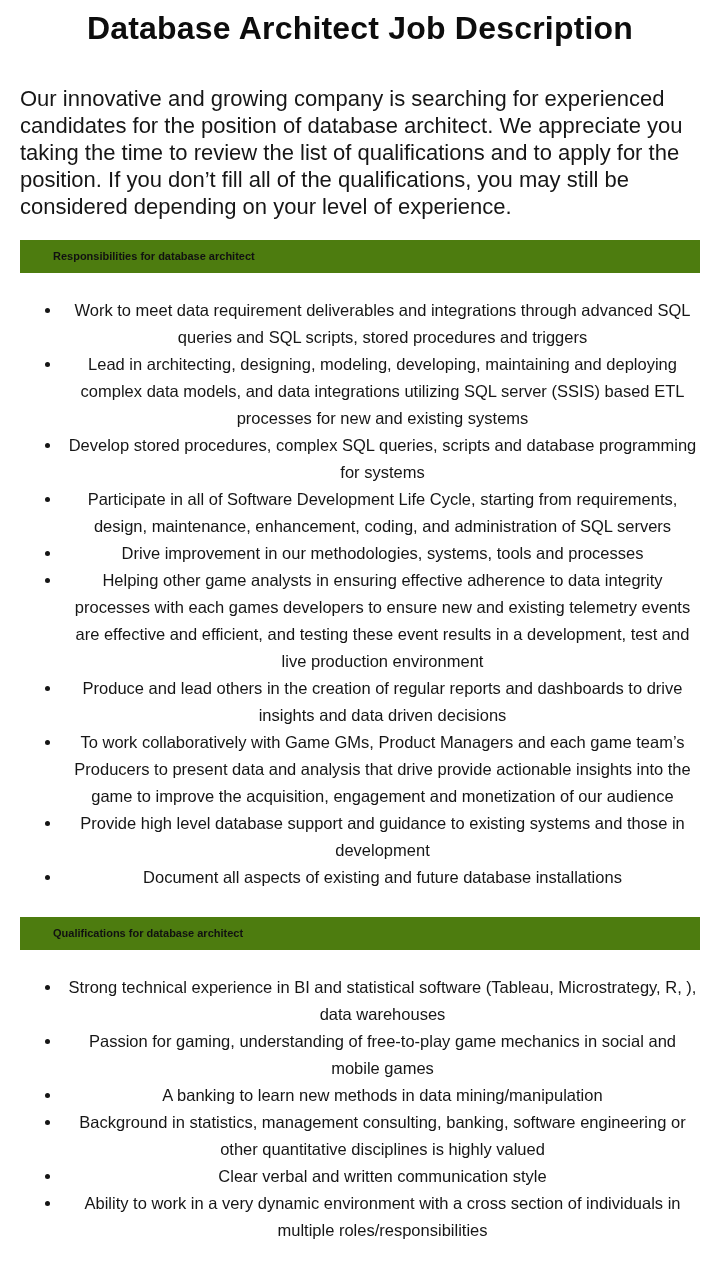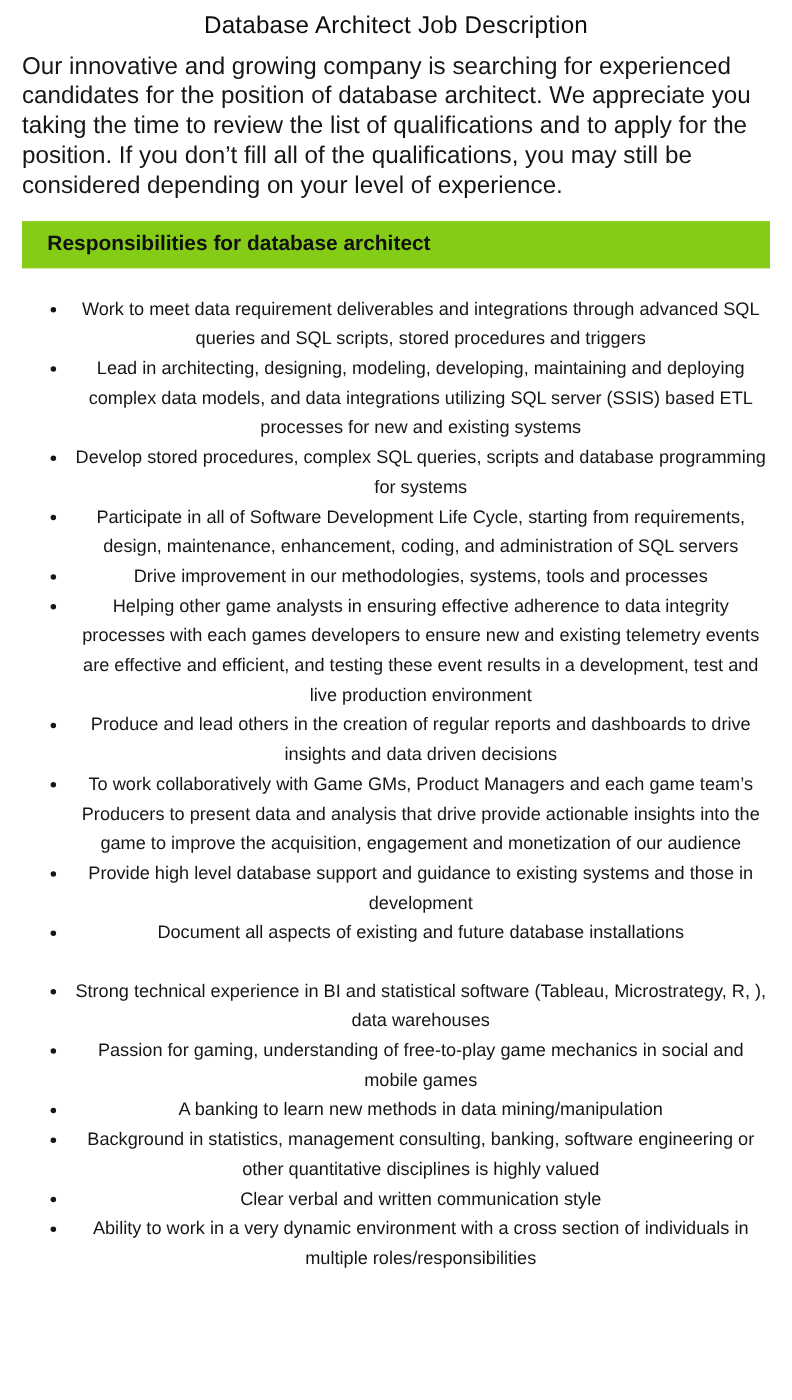--- a/index.html
+++ b/index.html
@@ -13,37 +13,37 @@
     font-family: "Liberation Sans", sans-serif;
     color: #161616;
     -webkit-font-smoothing: antialiased;
   }
   .doc {
     box-sizing: border-box;
     width: 720px;
     padding: 6px 20px 30px 20px;
   }
   .doc-title {
-    font-size: 22px;
-    font-weight: 400;
+    font-size: 32px;
+    font-weight: 700;
     text-align: center;
-    margin: 4px 0 10px 0;
+    margin: 4px 0 38px 0;
     color: #0d0d0d;
     letter-spacing: 0.2px;
   }
   .intro {
     font-size: 22px;
     line-height: 27px;
     margin: 0 0 20px 0;
   }
   .section-header {
-    background: #84cc16;
-    font-size: 19px;
+    background: #4d7c0f;
+    font-size: 11px;
     font-weight: 700;
-    padding: 10px 19px 11px 23px;
+    padding: 10px 19px 11px 33px;
     margin: 0;
     color: #111111;
   }
   ul.bullet-list {
     margin: 24px 0 26px 0;
     padding: 0 0 0 42px;
     font-size: 16.5px;
     line-height: 27px;
     list-style-type: disc;
     text-align: center;
@@ -72,20 +72,21 @@
       <li>Drive improvement in our methodologies, systems, tools and processes</li>
       <li>Helping other game analysts in ensuring effective adherence to data integrity processes with each games developers to ensure new and existing telemetry events are effective and efficient, and testing these event results in a development, test and live production environment</li>
       <li>Produce and lead others in the creation of regular reports and dashboards to drive insights and data driven decisions</li>
       <li>To work collaboratively with Game GMs, Product Managers and each game team’s Producers to present data and analysis that drive provide actionable insights into the game to improve the acquisition, engagement and monetization of our audience</li>
       <li>Provide high level database support and guidance to existing systems and those in development</li>
       <li>Document all aspects of existing and future database installations</li>
     </ul>
   </section>
 
   <section>
+    <div class="section-header">Qualifications for database architect</div>
     <ul class="bullet-list">
       <li>Strong technical experience in BI and statistical software (Tableau, Microstrategy, R, ), data warehouses</li>
       <li>Passion for gaming, understanding of free-to-play game mechanics in social and mobile games</li>
       <li>A banking to learn new methods in data mining/manipulation</li>
       <li>Background in statistics, management consulting, banking, software engineering or other quantitative disciplines is highly valued</li>
       <li>Clear verbal and written communication style</li>
       <li>Ability to work in a very dynamic environment with a cross section of individuals in multiple roles/responsibilities</li>
     </ul>
   </section>
 

